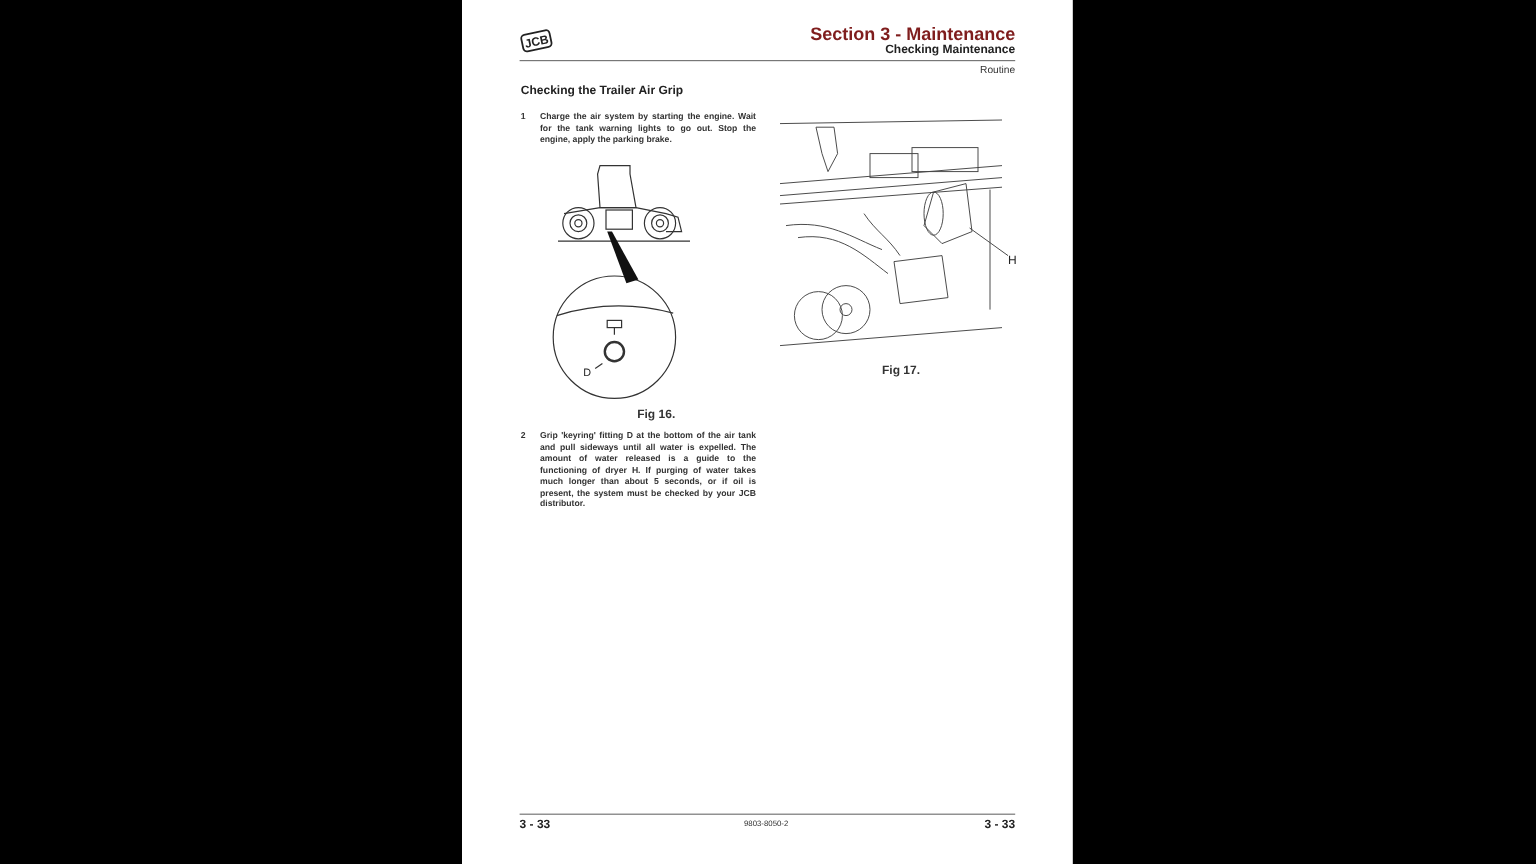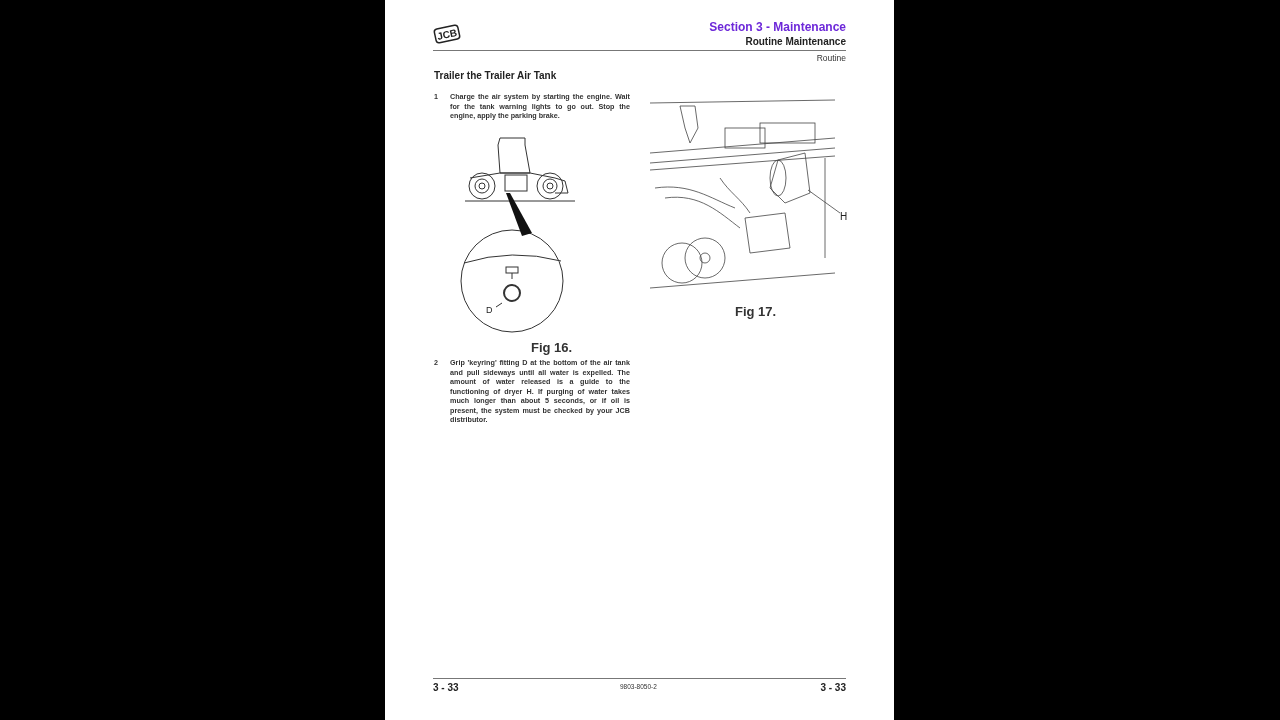--- a/index.html
+++ b/index.html
@@ -1,53 +1,53 @@
 <!DOCTYPE html>
 <html><head>
 <meta charset="utf-8">
 <style>
   html, body { margin:0; padding:0; }
   body { width:1280px; height:720px; background:#000; position:relative; overflow:hidden; font-family:"Liberation Sans", sans-serif; }
   .page { position:absolute; left:385px; top:0; width:509px; height:720px; background:#fff; }
   .logo { position:absolute; left:48px; top:22px; width:28px; height:24px; }
-  .sec-title { position:absolute; right:48px; top:20px; font-size:12px; font-weight:bold; color:#6d28d9; }
+  .sec-title { position:absolute; right:48px; top:20px; font-size:15px; font-weight:bold; color:#7f1d1d; }
   .sec-sub { position:absolute; right:48px; top:36px; font-size:10px; font-weight:bold; color:#222; }
   .hr-top { position:absolute; left:48px; right:48px; top:50px; height:1px; background:#777; }
   .brakes { position:absolute; right:48px; top:53px; font-size:8.5px; color:#333; }
   .heading { position:absolute; left:49px; top:70px; font-size:10px; font-weight:bold; color:#222; }
   .step { position:absolute; left:49px; width:196px; font-size:7.2px; line-height:9.5px; color:#333; }
   .step .num { position:absolute; left:0; top:0; font-weight:bold; }
   .step .txt { margin-left:16px; text-align:justify;font-weight:bold; }
   .step1 { top:92px; }
   .step2 { top:358px; }
   .fig16 { position:absolute; left:75px; top:133px; width:130px; height:210px; }
-  .cap16 { position:absolute; left:134px; top:340px; font-size:13px; font-weight:bold; color:#333;padding-left:12px; }
+  .cap16 { position:absolute; left:134px; top:340px; font-size:10px; font-weight:bold; color:#333;padding-left:12px; }
   .fig17 { position:absolute; left:265px; top:98px; width:200px; height:200px; }
-  .cap17 { position:absolute; left:350px; top:304px; font-size:13px; font-weight:bold; color:#333; }
+  .cap17 { position:absolute; left:350px; top:304px; font-size:10px; font-weight:bold; color:#333; }
   .hr-bot { position:absolute; left:48px; right:48px; top:678px; height:1px; background:#777; }
   .pg-left { position:absolute; left:48px; top:682px; font-size:10px; font-weight:bold; color:#222; }
   .pg-mid { position:absolute; left:235px; top:683px; font-size:6.5px; color:#333; }
   .pg-right { position:absolute; right:48px; top:682px; font-size:10px; font-weight:bold; color:#222; }
 </style>
 </head>
 <body>
 
 <div class="page">
   <svg class="logo" viewBox="0 0 28 24">
     <g transform="rotate(-12 14 12)">
       <rect x="2" y="5" width="24" height="14" rx="3" fill="#fff" stroke="#222" stroke-width="1.5"></rect>
       <text x="14" y="16" font-size="10" font-weight="bold" text-anchor="middle" fill="#222" font-family="Liberation Sans, sans-serif">JCB</text>
     </g>
   </svg>
   <div class="sec-title">Section 3 - Maintenance</div>
-  <div class="sec-sub">Routine Maintenance</div>
+  <div class="sec-sub">Checking Maintenance</div>
   <div class="hr-top"></div>
   <div class="brakes">Routine</div>
 
-  <div class="heading">Trailer the Trailer Air Tank</div>
+  <div class="heading">Checking the Trailer Air Grip</div>
 
   <div class="step step1">
     <span class="num">1</span>
     <div class="txt">Charge the air system by starting the engine. Wait for the tank warning lights to go out. Stop the engine, apply the parking brake.</div>
   </div>
 
   <svg class="fig16" viewBox="0 0 130 210">
     <g fill="none" stroke="#333" stroke-width="1">
       <line x1="5" y1="68" x2="115" y2="68"></line>
       <path d="M40 5 L65 5 L65 12 L70 40 L40 40 L38 12 Z"></path>

